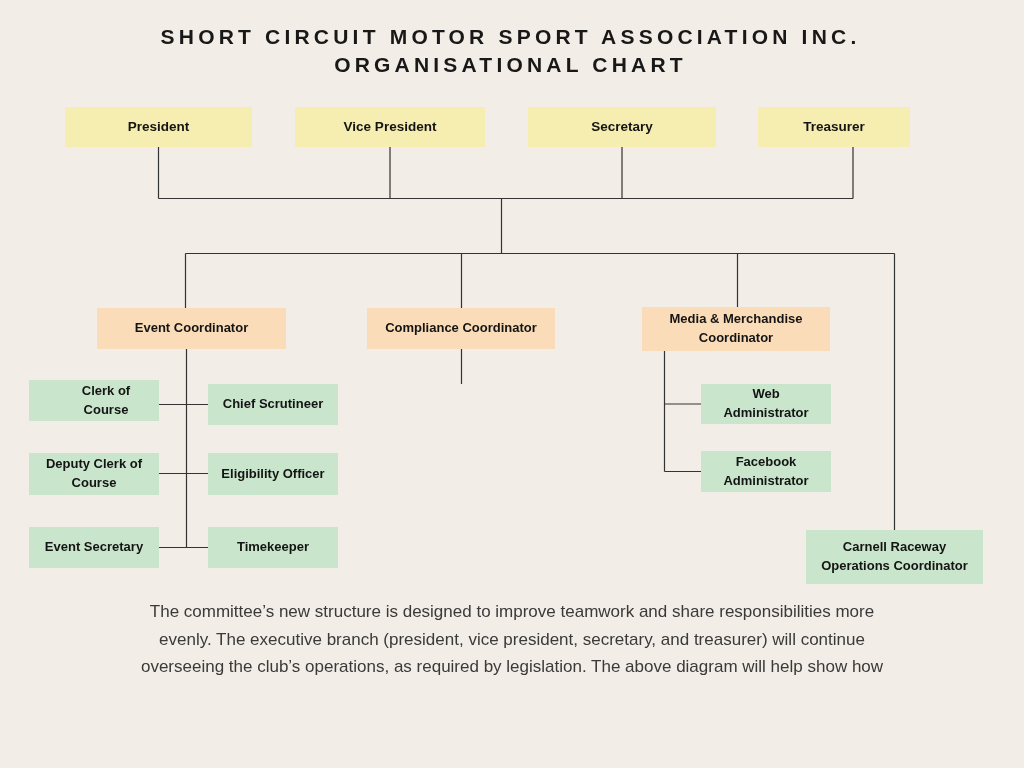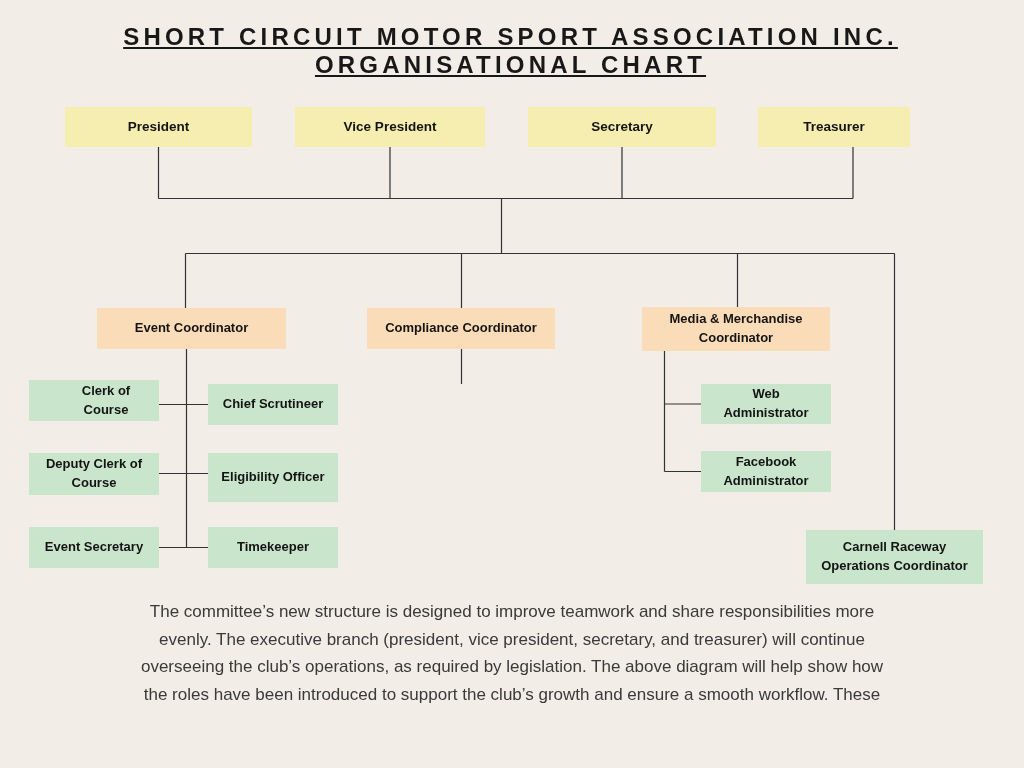--- a/index.html
+++ b/index.html
@@ -16,26 +16,25 @@
     width: 1024px;
     height: 768px;
   }
   .chart-title {
     position: absolute;
     top: 23px;
     left: 0;
     width: 1021px;
     text-align: center;
     color: #181818;
-    font-size: 24px;
+    font-size: 21px;
     font-weight: 600;
     letter-spacing: 4.2px;
     line-height: 28px;
     text-transform: uppercase;
-    text-decoration: underline;
   }
   svg.connectors {
     position: absolute;
     left: 0;
     top: 0;
     width: 1024px;
     height: 768px;
   }
   .node {
     position: absolute;
@@ -104,30 +103,29 @@
   <div class="node exec" style="left:528px; top:107px; width:188px; height:40px;">Secretary</div>
   <div class="node exec" style="left:758px; top:107px; width:152px; height:40px;">Treasurer</div>
 
   <div class="node coord" style="left:97px;  top:308px; width:189px; height:41px;">Event Coordinator</div>
   <div class="node coord" style="left:367px; top:308px; width:188px; height:41px;">Compliance Coordinator</div>
   <div class="node coord" style="left:642px; top:307px; width:188px; height:44px;">Media &amp; Merchandise Coordinator</div>
 
   <div class="node role" style="left:29px;  top:380px; width:130px; height:41px;padding-left:36px;">Clerk of Course</div>
   <div class="node role" style="left:208px; top:384px; width:130px; height:41px;">Chief Scrutineer</div>
   <div class="node role" style="left:29px;  top:453px; width:130px; height:42px;">Deputy Clerk of Course</div>
-  <div class="node role" style="left:208px; top:453px; width:130px; height:49px;">Eligibility Officer</div>
+  <div class="node role" style="left:208px; top:453px; width:130px; height:42px;">Eligibility Officer</div>
   <div class="node role" style="left:29px;  top:527px; width:130px; height:41px;">Event Secretary</div>
   <div class="node role" style="left:208px; top:527px; width:130px; height:41px;">Timekeeper</div>
 
 
   <div class="node role" style="left:701px; top:384px; width:130px; height:40px;">Web Administrator</div>
   <div class="node role" style="left:806px; top:530px; width:177px; height:54px;">Carnell Raceway Operations Coordinator</div>
 
   <div class="node role" style="left:701px; top:451px; width:130px; height:41px;">Facebook Administrator</div>
 
   <div class="description">
     <div class="line">The committee’s new structure is designed to improve teamwork and share responsibilities more</div>
     <div class="line">evenly. The executive branch (president, vice president, secretary, and treasurer) will continue</div>
     <div class="line">overseeing the club’s operations, as required by legislation. The above diagram will help show how</div>
-    <div class="line">the roles have been introduced to support the club’s growth and ensure a smooth workflow. These</div>
   </div>
 
 </div>
 
 </body></html>

